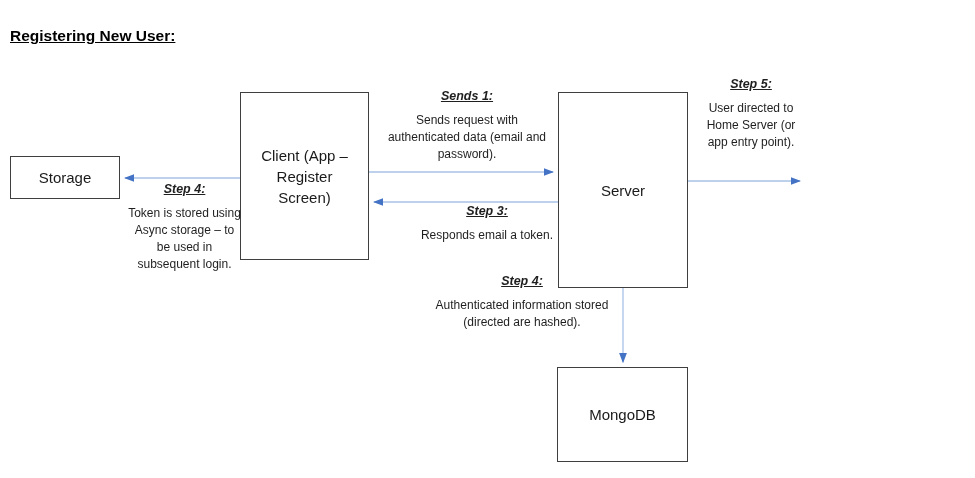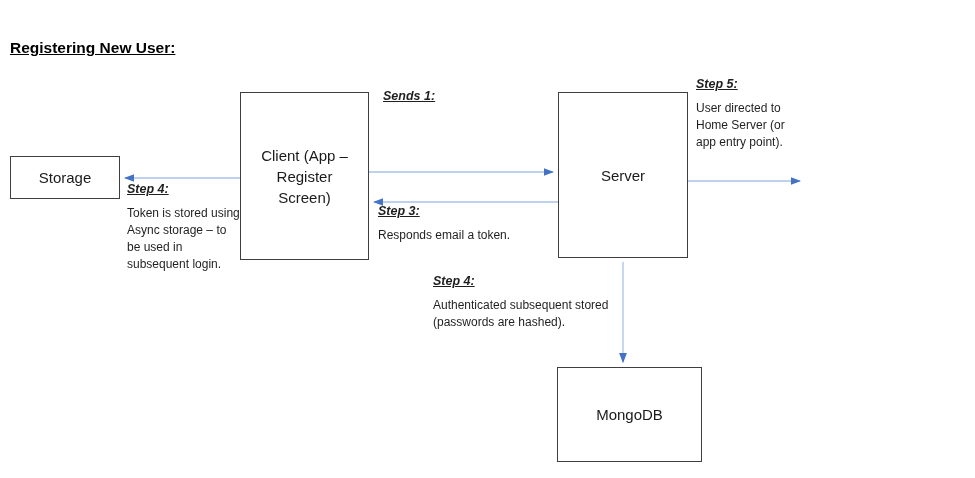--- a/index.html
+++ b/index.html
@@ -18,74 +18,74 @@
     position: relative;
     width: 975px;
     height: 478px;
     background: var(--bg);
     overflow: hidden;
     color: var(--text);
   }
   .title {
     position: absolute;
     left: 10px;
-    top: 39px;
+    top: 27px;
     font-size: 15.5px;
     font-weight: bold;
     text-decoration: underline;
     color: #000;
   }
   .node {
     position: absolute;
     background: #fff;
     border: 1.6px solid var(--box-border);
     display: flex;
     align-items: center;
     justify-content: center;
     text-align: center;
     font-size: 15px;
     line-height: 1.4;
     color: #1a1a1a;
     padding: 4px 8px;
   }
   .node-storage        { left: 10px;  top: 156px; width: 110px; height: 43px; }
   .node-client-register{ left: 240px; top: 92px;  width: 129px; height: 168px; }
-  .node-server         { left: 558px; top: 92px;  width: 130px; height: 166px; }
+  .node-server         { left: 558px; top: 92px;  width: 130px; height: 196px; }
   .node-client-home    { left: 805px; top: 92px;  width: 130px; height: 170px; }
-  .node-mongodb        { left: 557px; top: 367px; width: 145px; height: 95px; }
+  .node-mongodb        { left: 557px; top: 367px; width: 131px; height: 95px; }
 
   .arrow-layer {
     position: absolute;
     left: 0; top: 0;
     width: 975px; height: 478px;
     pointer-events: none;
   }
   .arrow-layer line {
     stroke: var(--arrow-line);
     stroke-width: 1.3;
   }
   .ah { fill: var(--arrow-head); }
 
   .step {
     position: absolute;
-    text-align: left;
+    text-align: center;
     font-size: 12px;
     line-height: 17px;
     color: #1f1f1f;
   }
   .step-head {
     display: inline-block;
     font-size: 12.5px;
     font-style: italic;
     font-weight: 600;
     text-decoration: underline;
     margin-bottom: 7px;
   }
   .step-1         { left: 383px; top: 88px;  width: 168px; }
-  .step-3         { left: 378px; top: 203px; width: 158px; }
+  .step-3         { left: 408px; top: 203px; width: 158px; }
   .step-4-storage { left: 127px; top: 181px; width: 115px; }
   .step-4-db      { left: 433px; top: 273px; width: 178px; }
   .step-5         { left: 696px; top: 76px;  width: 110px; }
 </style>
 </head>
 <body>
 
 <div class="canvas">
 
   <div class="title">Registering New User:</div>
@@ -115,35 +115,36 @@
     <span>Server</span>
   </div>
 
 
   <div class="node node-mongodb">
     <span>MongoDB</span>
   </div>
 
   <div class="step step-1">
     <span class="step-head">Sends 1:</span>
+    <div>Sends request with authenticated data (email and password).</div>
   </div>
 
   <div class="step step-3">
     <span class="step-head">Step 3:</span>
     <div>Responds email a token.</div>
   </div>
 
   <div class="step step-4-storage">
     <span class="step-head">Step 4:</span>
     <div>Token is stored using Async storage – to be used in subsequent login.</div>
   </div>
 
   <div class="step step-4-db">
     <span class="step-head">Step 4:</span>
-    <div>Authenticated subsequent stored (passwords are hashed).</div>
+    <div>Authenticated information stored (directed are hashed).</div>
   </div>
 
   <div class="step step-5">
     <span class="step-head">Step 5:</span>
     <div>User directed to Home Server (or app entry point).</div>
   </div>
 
 </div>
 
 </body></html>

